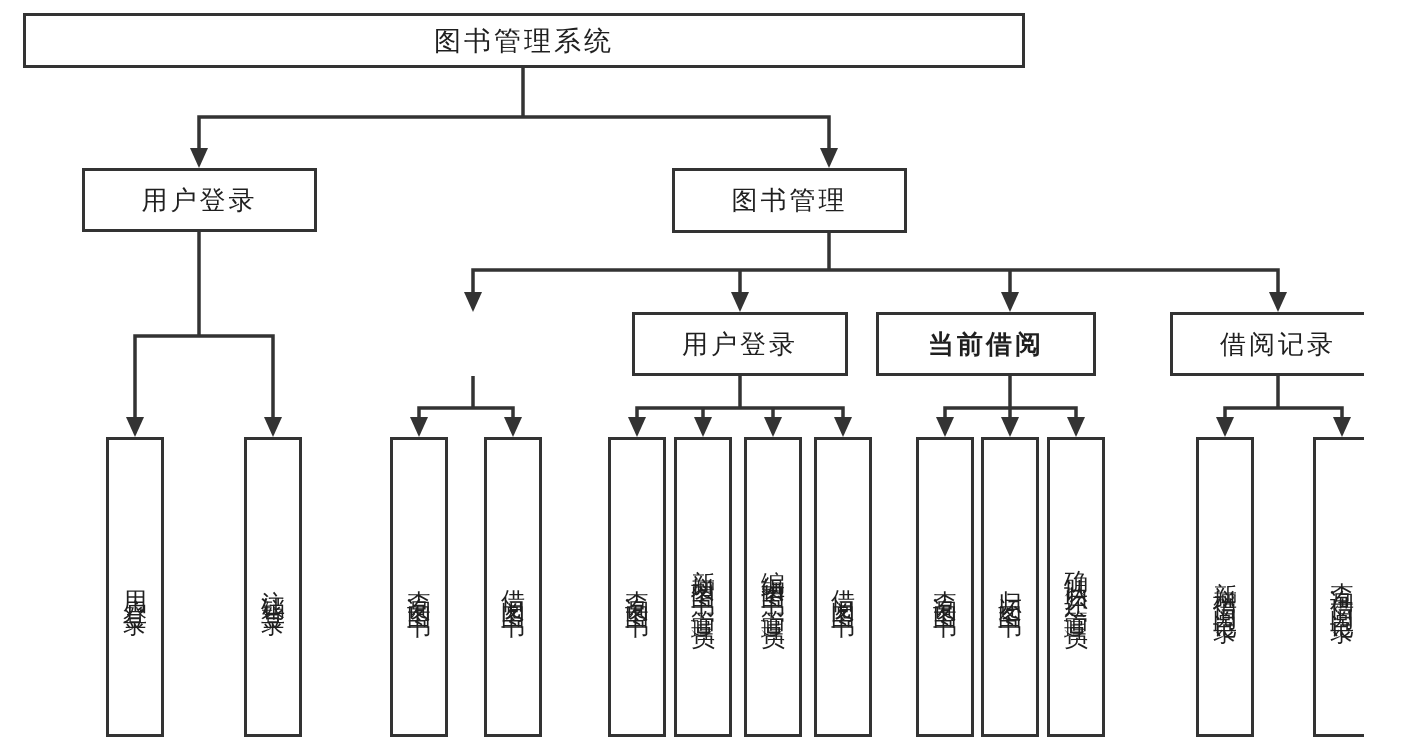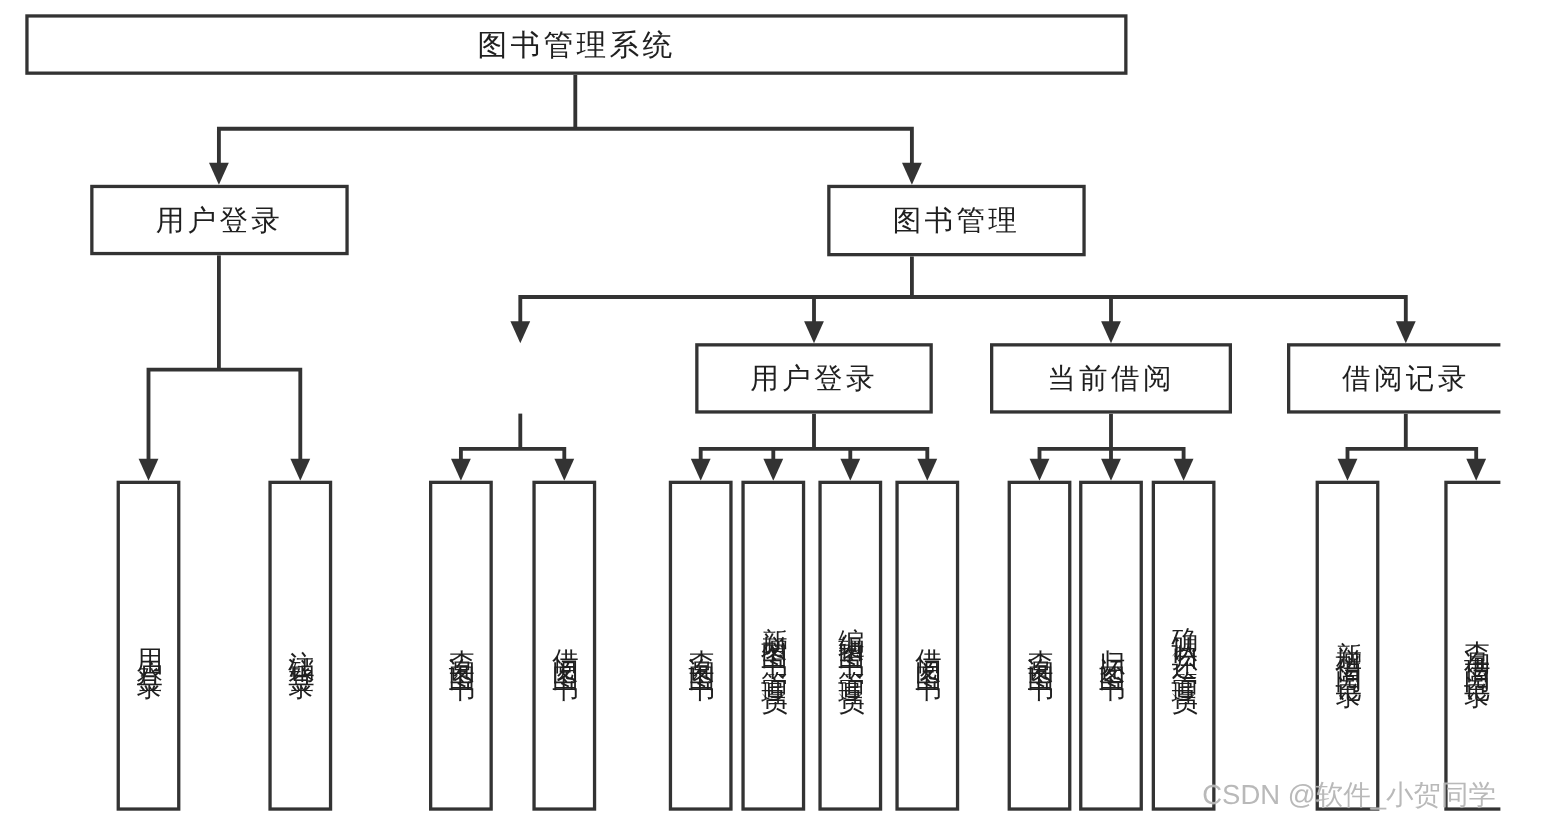--- a/index.html
+++ b/index.html
@@ -16,24 +16,24 @@
     box-sizing:border-box;
     border:3px solid #333333;
     background:#ffffff;
     display:flex; align-items:center; justify-content:center;
     color:#1f1f1f;
   }
   .h-node { font-size:26px; letter-spacing:3px; }
   .h-node span { white-space:nowrap; }
   #root-box  { left:23px;   top:13px;  width:1002px; height:55px; font-size:27px; }
   #login-box { left:82px;   top:168px; width:235px;  height:64px; }
-  #mgmt-box  { left:752px;  top:168px; width:235px;  height:65px; }
+  #mgmt-box  { left:672px;  top:168px; width:235px;  height:65px; }
   #sec-0 { left:363px;  top:312px; width:220px; height:64px; }
   #sec-1 { left:632px;  top:312px; width:216px; height:64px; }
-  #sec-2 { left:900px;  top:312px; width:220px; height:64px; }
+  #sec-2 { left:876px;  top:312px; width:220px; height:64px;font-weight:bold; }
   #sec-3 { left:1170px; top:312px; width:216px; height:64px; }
   .leaf {
     top:437px; width:58px; height:300px;
     border-width:3px;
   }
   .leaf span {
     writing-mode:vertical-rl;
     text-orientation:mixed;
     font-size:24px;
     letter-spacing:8px;
@@ -178,15 +178,14 @@
     <span>确认归还（管理员）</span>
   </div>
 
   <div class="node leaf" id="leaf-11">
     <span>新增借阅记录</span>
   </div>
   <div class="node leaf" id="leaf-12">
     <span>查询借阅记录</span>
   </div>
 
-  <div id="watermark">CSDN @软件_小贺同学</div>
 
 </div>
 
 </body></html>

